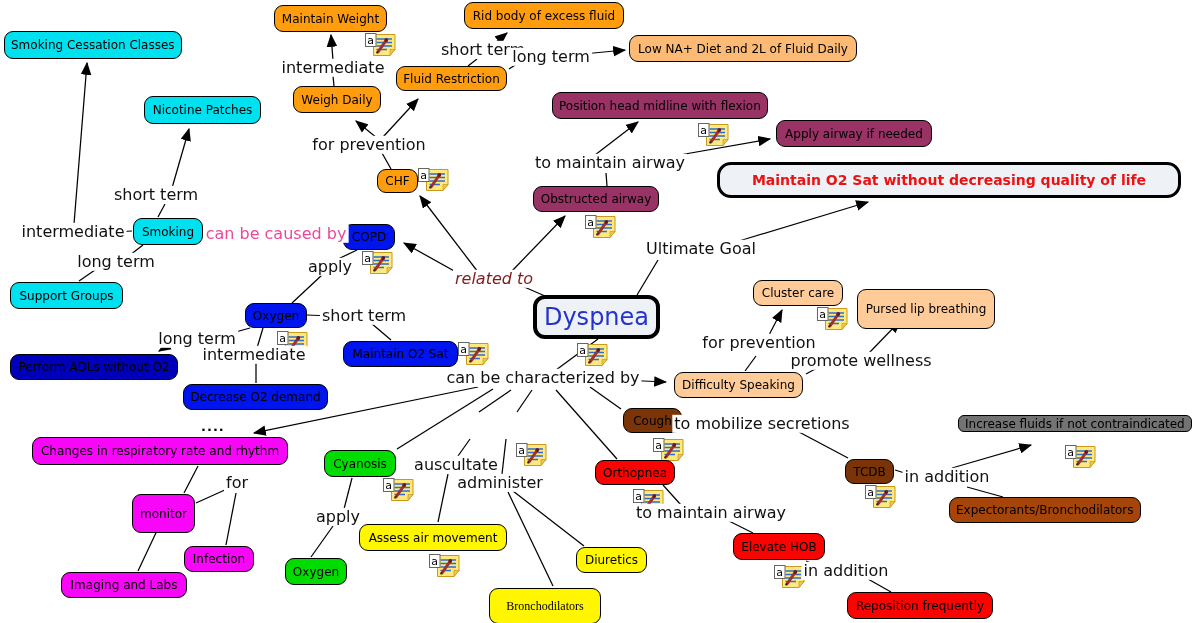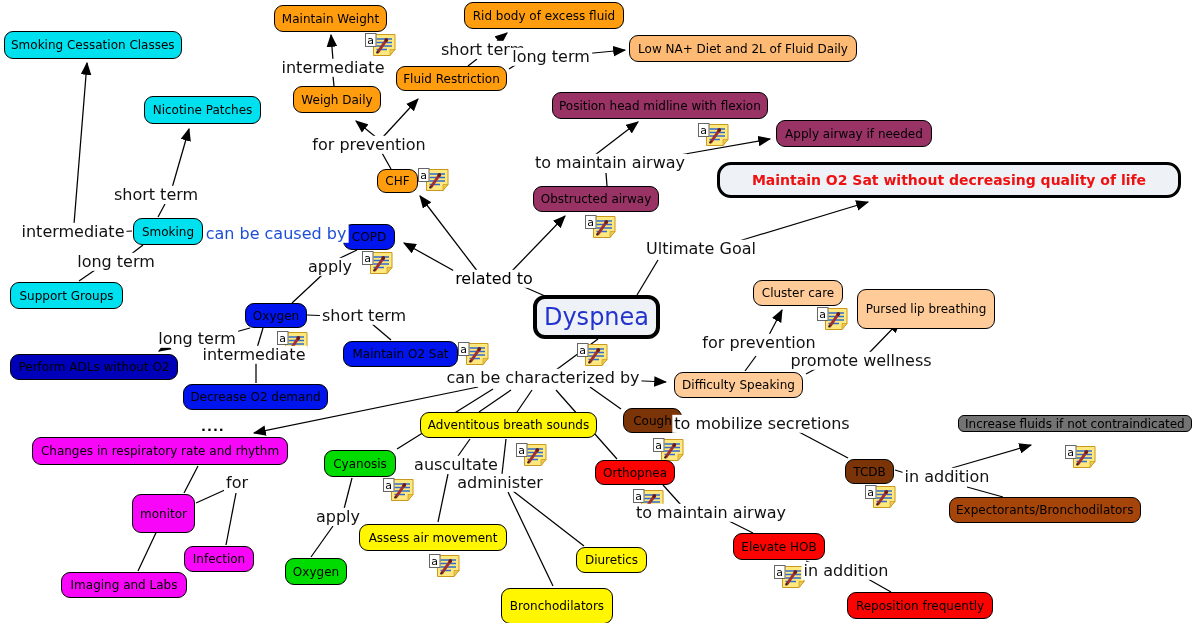--- a/index.html
+++ b/index.html
@@ -207,21 +207,20 @@
         <path d="M30 17.5 L25 23.5 L25 17.5 Z" fill="#EDC94C" stroke="#C9981C" stroke-width="0.7"></path>
         <path d="M11.5 7 H27 M11.5 10.5 H27 M11.5 14 H27 M11.5 17.5 H22" stroke="#2F6BD0" stroke-width="1.7" fill="none"></path>
         <path d="M13 20 L21 8.5" stroke="#A03030" stroke-width="3" stroke-linecap="round"></path>
         <path d="M12 22 L13.9 18.4 L11 19.9 Z" fill="#222"></path>
         <circle cx="21.3" cy="8" r="1.9" fill="#6B1A1A"></circle>
         <rect x="0.5" y="1.5" width="10.5" height="13" fill="#ffffff" stroke="#666"></rect>
         <text x="5.7" y="12" font-size="11" font-family="DejaVu Sans, sans-serif" fill="#000" text-anchor="middle">a</text>
       </svg></div>
     <div class="node" style="left: 857px; top: 289px; min-width: 138px; height: 40px; background: rgb(255, 204, 153);">Pursed lip breathing</div>
     <div class="node" style="left: 674px; top: 372px; min-width: 129px; height: 26px; background: rgb(255, 204, 153);">Difficulty Speaking</div>
-    <div class="node" style="left: 420px; top: 412px; min-width: 177px; height: 26px; background: rgb(255, 246, 0);">Adventitous breath sounds</div>
     <div class="res-icon" style="left: 516px; top: 442px;"><svg width="31" height="24" viewBox="0 0 31 24">
         <path d="M8.5 2.5 H30 V17.5 L25 23.5 H8.5 Z" fill="#FFE87E" stroke="#C9981C"></path>
         <path d="M30 17.5 L25 23.5 L25 17.5 Z" fill="#EDC94C" stroke="#C9981C" stroke-width="0.7"></path>
         <path d="M11.5 7 H27 M11.5 10.5 H27 M11.5 14 H27 M11.5 17.5 H22" stroke="#2F6BD0" stroke-width="1.7" fill="none"></path>
         <path d="M13 20 L21 8.5" stroke="#A03030" stroke-width="3" stroke-linecap="round"></path>
         <path d="M12 22 L13.9 18.4 L11 19.9 Z" fill="#222"></path>
         <circle cx="21.3" cy="8" r="1.9" fill="#6B1A1A"></circle>
         <rect x="0.5" y="1.5" width="10.5" height="13" fill="#ffffff" stroke="#666"></rect>
         <text x="5.7" y="12" font-size="11" font-family="DejaVu Sans, sans-serif" fill="#000" text-anchor="middle">a</text>
       </svg></div>
@@ -242,21 +241,21 @@
         <path d="M30 17.5 L25 23.5 L25 17.5 Z" fill="#EDC94C" stroke="#C9981C" stroke-width="0.7"></path>
         <path d="M11.5 7 H27 M11.5 10.5 H27 M11.5 14 H27 M11.5 17.5 H22" stroke="#2F6BD0" stroke-width="1.7" fill="none"></path>
         <path d="M13 20 L21 8.5" stroke="#A03030" stroke-width="3" stroke-linecap="round"></path>
         <path d="M12 22 L13.9 18.4 L11 19.9 Z" fill="#222"></path>
         <circle cx="21.3" cy="8" r="1.9" fill="#6B1A1A"></circle>
         <rect x="0.5" y="1.5" width="10.5" height="13" fill="#ffffff" stroke="#666"></rect>
         <text x="5.7" y="12" font-size="11" font-family="DejaVu Sans, sans-serif" fill="#000" text-anchor="middle">a</text>
       </svg></div>
     <div class="node" style="left: 285px; top: 558px; min-width: 62px; height: 27px; background: rgb(0, 220, 0);">Oxygen</div>
     <div class="node" style="left: 576px; top: 547px; min-width: 71px; height: 26px; background: rgb(255, 246, 0);">Diuretics</div>
-    <div class="node" style="left: 501px; top: 588px; min-width: 112px; height: 36px; background: rgb(255, 246, 0);">Bronchodilators</div>
+    <div class="node" style="left: 489px; top: 588px; min-width: 112px; height: 36px; background: rgb(255, 246, 0); font-family: Liberation Serif, serif;">Bronchodilators</div>
     <div class="node" style="left: 623px; top: 408px; min-width: 59px; height: 25px; background: rgb(123, 52, 8);">Cough</div>
     <div class="res-icon" style="left: 653px; top: 437px;"><svg width="31" height="24" viewBox="0 0 31 24">
         <path d="M8.5 2.5 H30 V17.5 L25 23.5 H8.5 Z" fill="#FFE87E" stroke="#C9981C"></path>
         <path d="M30 17.5 L25 23.5 L25 17.5 Z" fill="#EDC94C" stroke="#C9981C" stroke-width="0.7"></path>
         <path d="M11.5 7 H27 M11.5 10.5 H27 M11.5 14 H27 M11.5 17.5 H22" stroke="#2F6BD0" stroke-width="1.7" fill="none"></path>
         <path d="M13 20 L21 8.5" stroke="#A03030" stroke-width="3" stroke-linecap="round"></path>
         <path d="M12 22 L13.9 18.4 L11 19.9 Z" fill="#222"></path>
         <circle cx="21.3" cy="8" r="1.9" fill="#6B1A1A"></circle>
         <rect x="0.5" y="1.5" width="10.5" height="13" fill="#ffffff" stroke="#666"></rect>
         <text x="5.7" y="12" font-size="11" font-family="DejaVu Sans, sans-serif" fill="#000" text-anchor="middle">a</text>
@@ -310,24 +309,24 @@
     <div class="node" style="left: 32px; top: 437px; min-width: 256px; height: 28px; background: rgb(247, 6, 247);">Changes in respiratory rate and rhythm</div>
     <div class="node" style="left: 132px; top: 494px; min-width: 63px; height: 39px; background: rgb(247, 6, 247);">monitor</div>
     <div class="node" style="left: 184px; top: 546px; min-width: 70px; height: 26px; background: rgb(247, 6, 247);">Infection</div>
     <div class="node" style="left: 61px; top: 572px; min-width: 126px; height: 26px; background: rgb(247, 6, 247);">Imaging and Labs</div>
     <div class="link-label" style="left: 333px; top: 68px; color: rgb(17, 17, 17);">intermediate</div>
     <div class="link-label" style="left: 483px; top: 50px; color: rgb(17, 17, 17);">short term</div>
     <div class="link-label" style="left: 551px; top: 57px; color: rgb(17, 17, 17);">long term</div>
     <div class="link-label" style="left: 369px; top: 145px; color: rgb(17, 17, 17);">for prevention</div>
     <div class="link-label" style="left: 156px; top: 195px; color: rgb(17, 17, 17);">short term</div>
     <div class="link-label" style="left: 73px; top: 232px; color: rgb(17, 17, 17);">intermediate</div>
-    <div class="link-label" style="left: 276px; top: 234px; color: #1d4ed8;">can be caused by</div>
+    <div class="link-label" style="left: 276px; top: 234px; color: #ec4899;">can be caused by</div>
     <div class="link-label" style="left: 116px; top: 262px; color: rgb(17, 17, 17);">long term</div>
     <div class="link-label" style="left: 330px; top: 267px; color: rgb(17, 17, 17);">apply</div>
-    <div class="link-label" style="left: 494px; top: 279px; color: #000000;">related to</div>
+    <div class="link-label" style="left: 494px; top: 279px; color: #7f1d1d; font-style: italic;">related to</div>
     <div class="link-label" style="left: 610px; top: 163px; color: rgb(17, 17, 17);">to maintain airway</div>
     <div class="link-label" style="left: 701px; top: 249px; color: rgb(17, 17, 17);">Ultimate Goal</div>
     <div class="link-label" style="left: 364px; top: 316px; color: rgb(17, 17, 17);">short term</div>
     <div class="link-label" style="left: 197px; top: 339px; color: rgb(17, 17, 17);">long term</div>
     <div class="link-label" style="left: 254px; top: 355px; color: rgb(17, 17, 17);">intermediate</div>
     <div class="link-label" style="left: 543px; top: 378px; color: rgb(17, 17, 17);">can be characterized by</div>
     <div class="link-label" style="left: 759px; top: 343px; color: rgb(17, 17, 17);">for prevention</div>
     <div class="link-label" style="left: 861px; top: 361px; color: rgb(17, 17, 17);">promote wellness</div>
     <div class="link-label" style="left: 456px; top: 465px; color: rgb(17, 17, 17);">auscultate</div>
     <div class="link-label" style="left: 500px; top: 483px; color: rgb(17, 17, 17);">administer</div>

